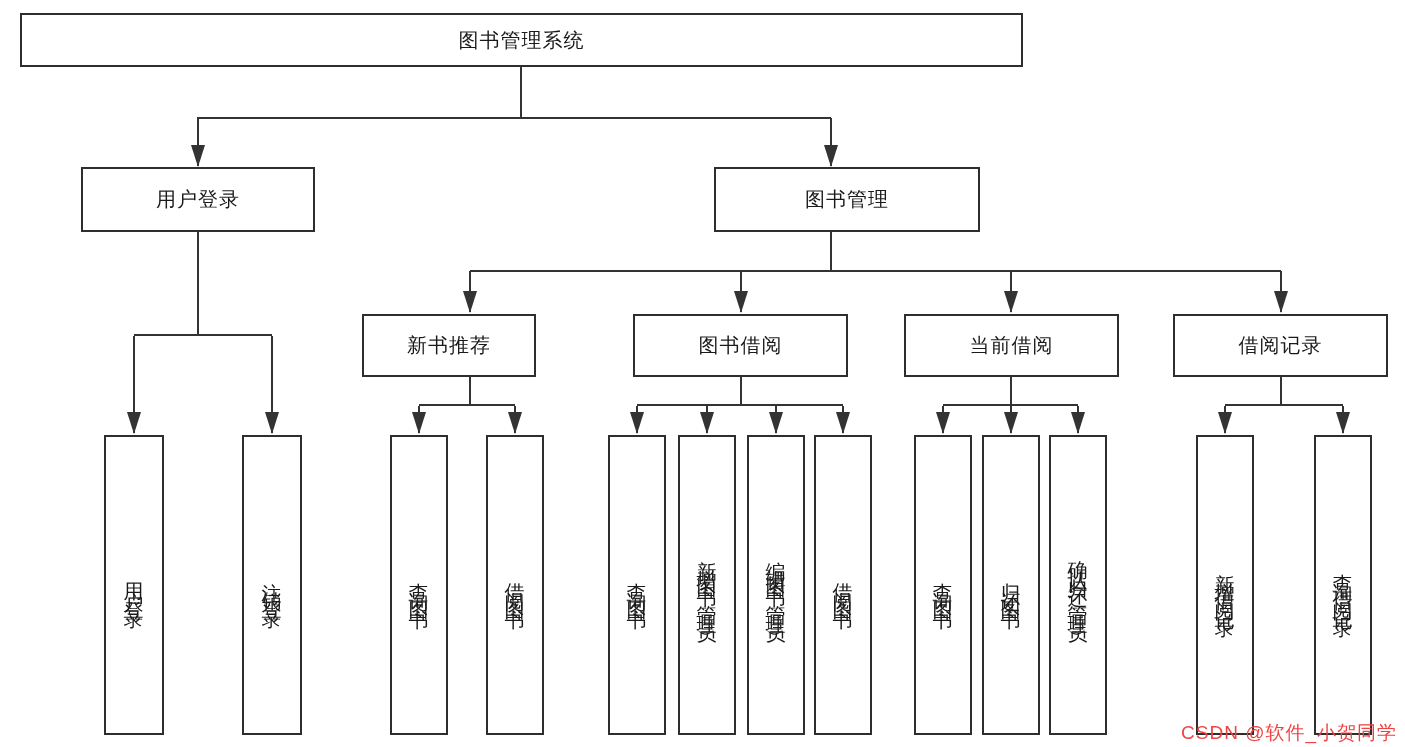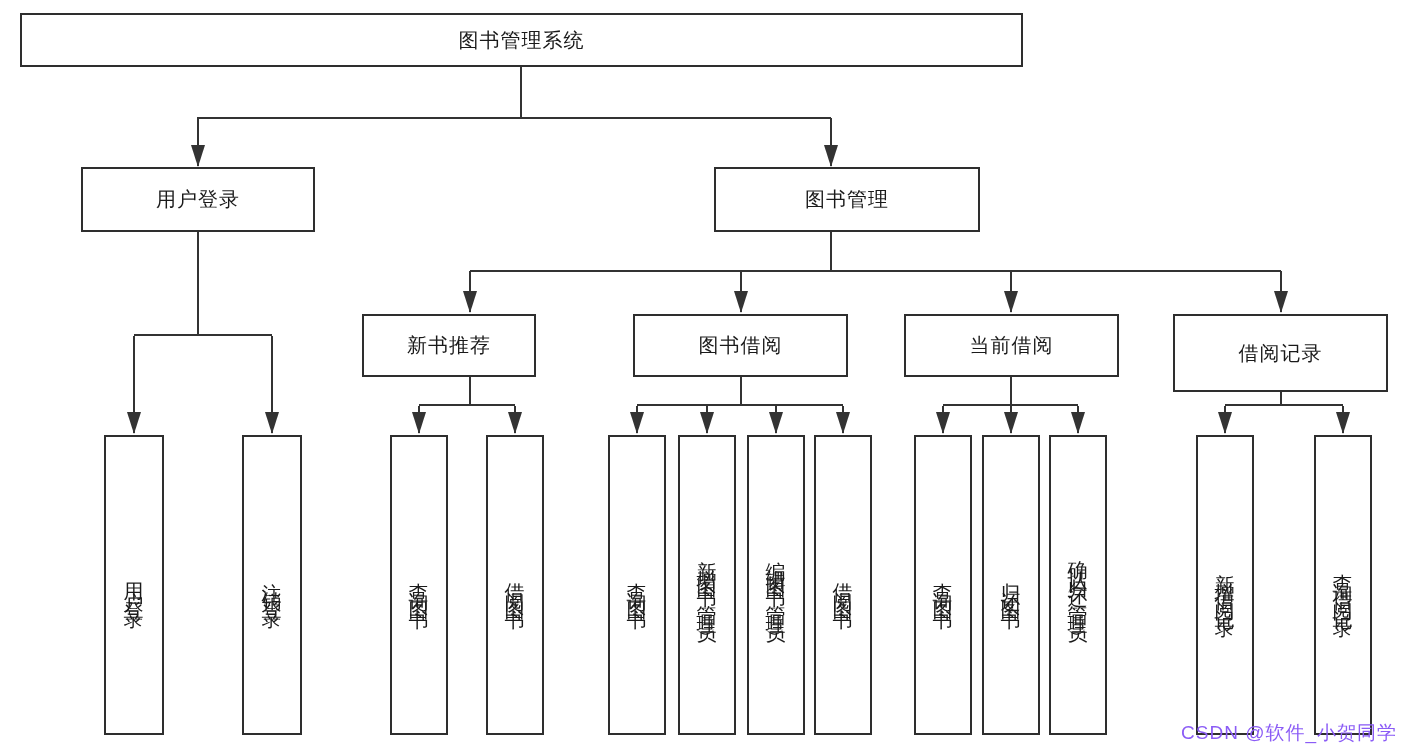--- a/index.html
+++ b/index.html
@@ -42,21 +42,21 @@
     text-orientation: mixed;
     font-size: 20px;
     letter-spacing: 9px;
     line-height: 1;
   }
   .watermark {
     position: absolute;
     right: 8px;
     bottom: 1px;
     font-size: 19px;
-    color: #8b5cf6;
+    color: #ef4444;
     letter-spacing: 1px;
     z-index: 10;
     white-space: nowrap;
   }
 </style>
 </head>
 <body>
 
 <div class="canvas">
 
@@ -123,21 +123,21 @@
 
   <div class="box h" style="left:362px;top:314px;width:174px;height:63px">
     <span>新书推荐</span>
   </div>
   <div class="box h" style="left:633px;top:314px;width:215px;height:63px">
     <span>图书借阅</span>
   </div>
   <div class="box h" style="left:904px;top:314px;width:215px;height:63px">
     <span>当前借阅</span>
   </div>
-  <div class="box h" style="left:1173px;top:314px;width:215px;height:78px">
+  <div class="box h" style="left:1173px;top:314px;width:215px;height:63px">
     <span>借阅记录</span>
   </div>
 
   <div class="box v" style="left:104px;top:435px;width:60px;height:300px">
     <span>用户登录</span>
   </div>
   <div class="box v" style="left:242px;top:435px;width:60px;height:300px">
     <span>注销登录</span>
   </div>
 

